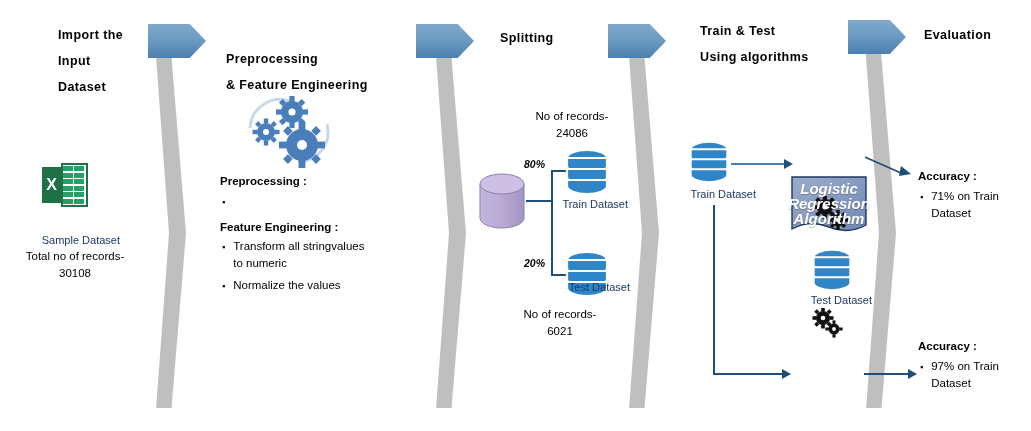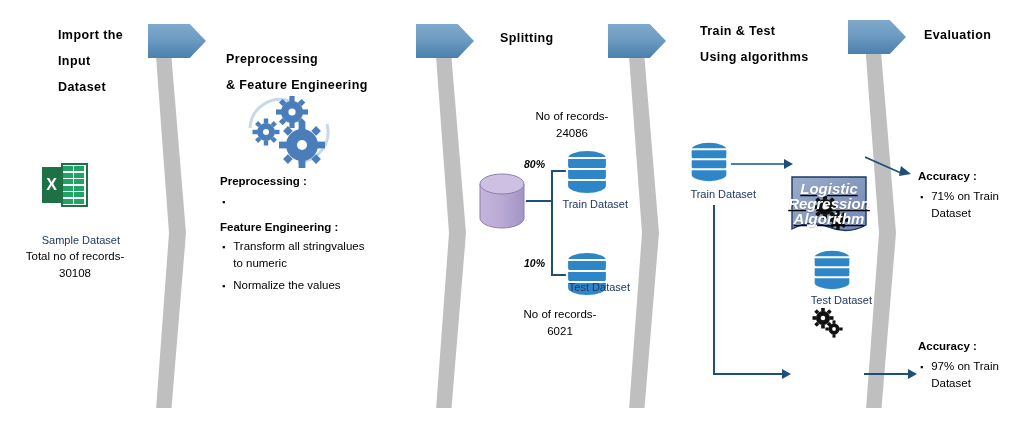--- a/index.html
+++ b/index.html
@@ -7,21 +7,20 @@
     margin: 0; padding: 0;
     background: #ffffff;
     font-family: "Liberation Sans", sans-serif;
   }
   #canvas {
     position: relative;
     width: 1031px;
     height: 408px;
     background: #ffffff;
     overflow: hidden;
-    text-decoration: underline;
   }
   .abs { position: absolute; }
 
   
   .stage-title {
     font-weight: bold;
     font-size: 12.5px;
     color: #000000;
     letter-spacing: 0.4px;
     line-height: 26px;
@@ -270,21 +269,21 @@
   </div>
 
   <div class="ln-h" style="left:526px; top:200px; width:26px;"></div>
   <div class="ln-v" style="left:551px; top:170px; height:105px;"></div>
   <div class="ln-h" style="left:551px; top:170px; width:27px;"></div>
   <div class="arrowhead" style="left:576px; top:166px;"></div>
   <div class="ln-h" style="left:551px; top:274px; width:27px;"></div>
   <div class="arrowhead" style="left:576px; top:270px;"></div>
 
   <div class="pct-label" style="left:524px; top:158px;">80%</div>
-  <div class="pct-label" style="left:524px; top:257px;">10%</div>
+  <div class="pct-label" style="left:524px; top:257px;">20%</div>
 
   <div class="abs" style="left:563px; top:148px;">
     <svg width="48" height="48" viewBox="0 0 48 48">
       <g fill="#2e86c8" stroke="#ffffff" stroke-width="2.2">
         <ellipse cx="24" cy="10" rx="20" ry="8"></ellipse>
         <path d="M4 10 L4 18 A20 8 0 0 0 44 18 L44 10 Z"></path>
         <path d="M4 21 L4 29 A20 8 0 0 0 44 29 L44 21 Z"></path>
         <path d="M4 32 L4 38 A20 8 0 0 0 44 38 L44 32 Z"></path>
       </g>
     </svg>

